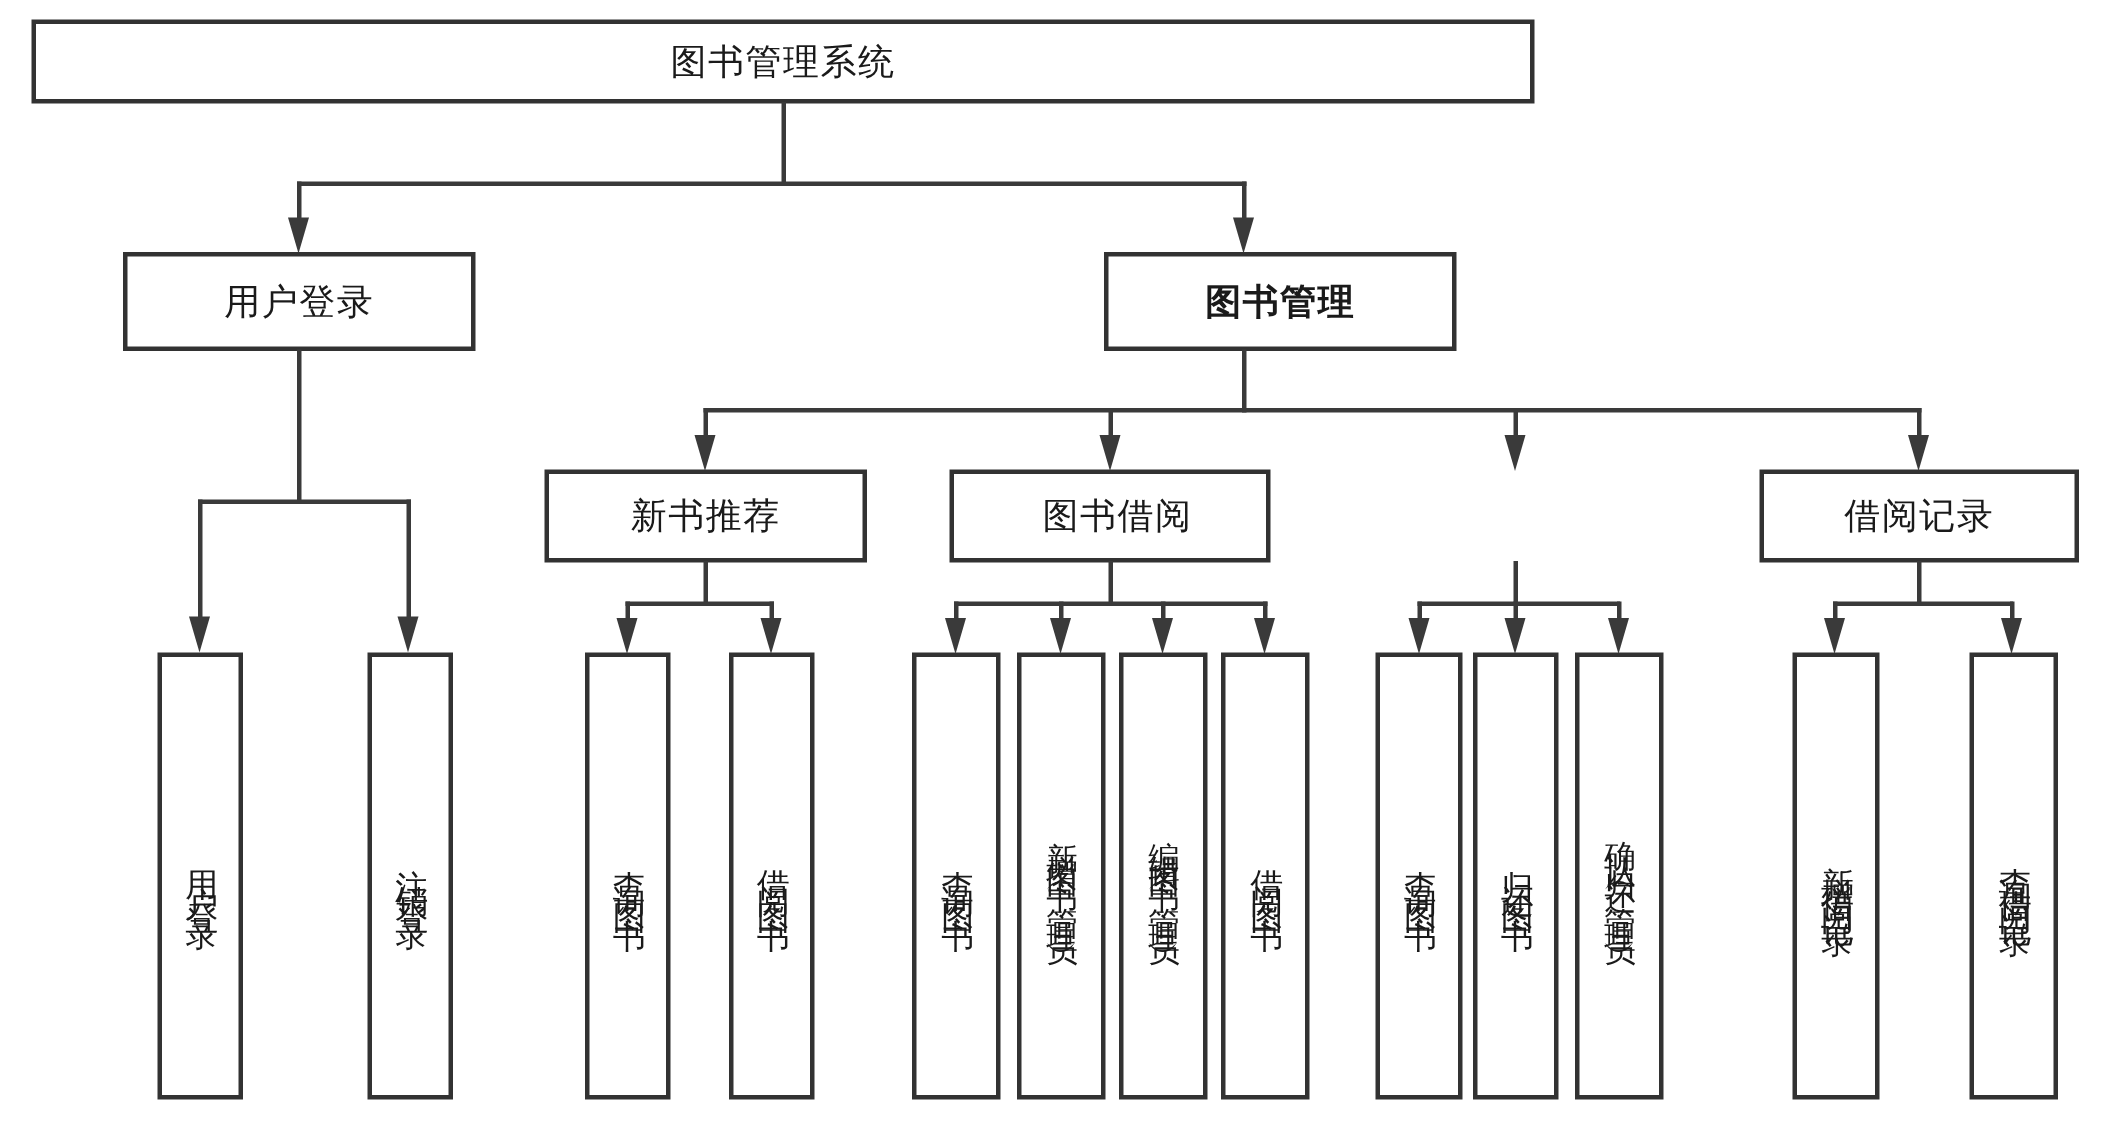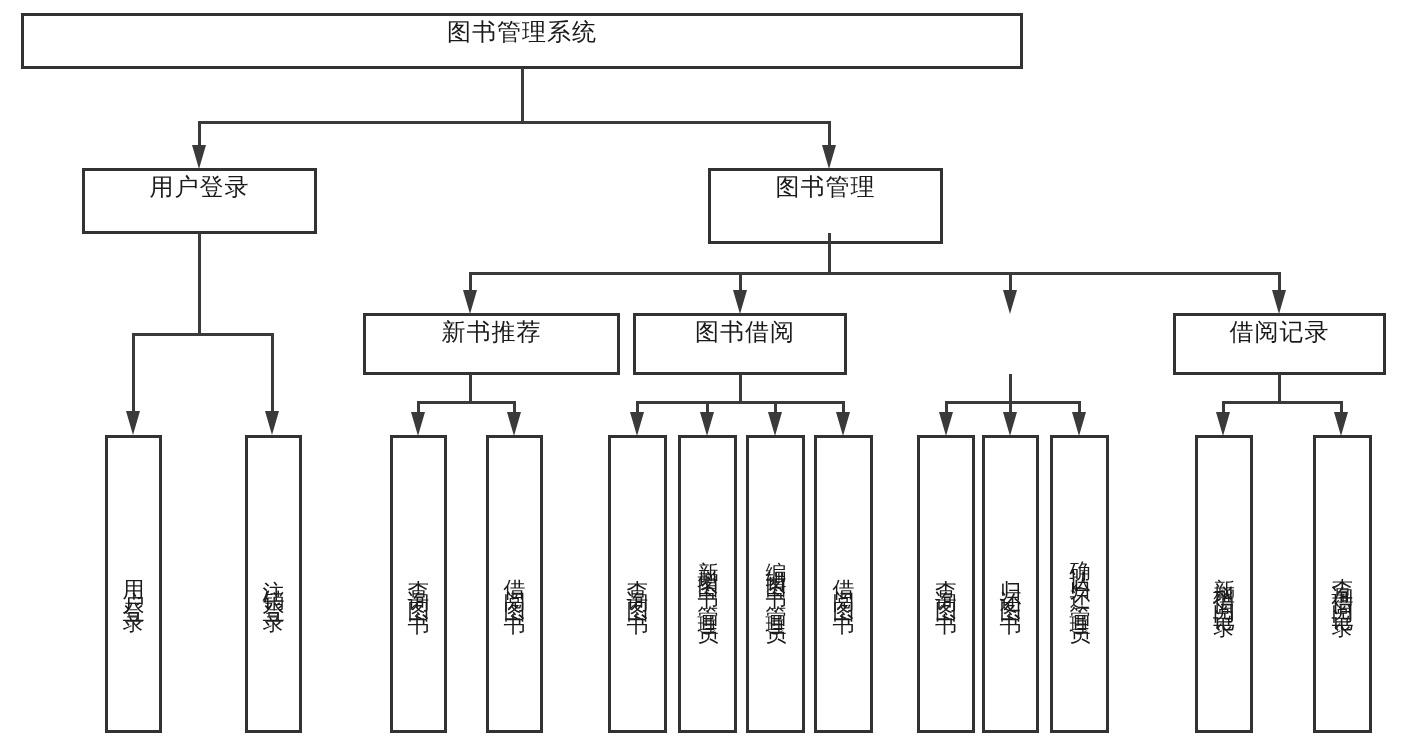--- a/index.html
+++ b/index.html
@@ -9,20 +9,21 @@
     background:#ffffff;
     font-family:"DejaVu Sans","Liberation Sans",sans-serif;
     overflow:hidden;
   }
   .box{
     position:absolute;
     box-sizing:border-box;
     border:3px solid #323232;
     background:#ffffff;
     display:flex;
+    align-items:center;
     justify-content:center;
     color:#1a1a1a;
   }
   .box.h span{
     font-size:24px;
     letter-spacing:1px;
     white-space:nowrap;
   }
   .box.v{
     align-items:center;
@@ -62,25 +63,25 @@
 
 <div id="canvas">
 
   <div class="box h" style="left:21px;top:13px;width:1002px;height:56px;">
     <span>图书管理系统</span>
   </div>
 
   <div class="box h" style="left:82px;top:168px;width:235px;height:66px;">
     <span>用户登录</span>
   </div>
-  <div class="box h" style="left:708px;top:168px;width:235px;height:76px;">
+  <div class="box h" style="left:736px;top:168px;width:235px;height:66px;font-weight:bold;">
     <span>图书管理</span>
   </div>
 
-  <div class="box h" style="left:363px;top:313px;width:257px;height:62px;">
+  <div class="box h" style="left:363px;top:313px;width:215px;height:62px;">
     <span>新书推荐</span>
   </div>
   <div class="box h" style="left:633px;top:313px;width:214px;height:62px;padding-left:10px;">
     <span>图书借阅</span>
   </div>
   <div class="box h" style="left:1173px;top:313px;width:213px;height:62px;">
     <span>借阅记录</span>
   </div>
 
   <div class="box v" style="left:105px;top:435px;width:57px;height:298px;">

